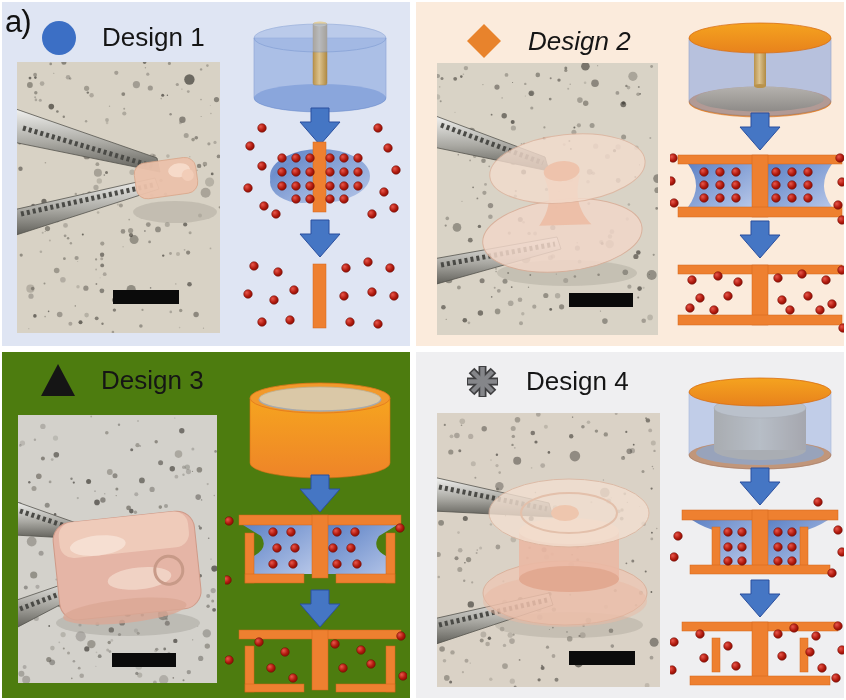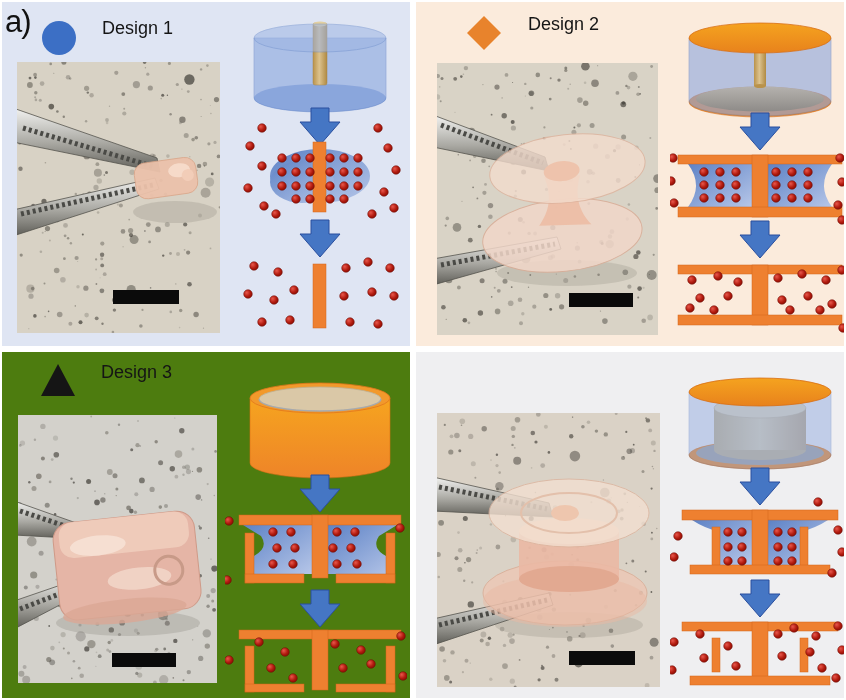--- a/index.html
+++ b/index.html
@@ -4,23 +4,23 @@
 <style>
   html,body{margin:0;padding:0;background:#ffffff;}
   body{width:846px;height:700px;overflow:hidden;font-family:"Liberation Sans",sans-serif;}
   .fig-grid{display:grid;grid-template-columns:408px 428px;grid-template-rows:344px 346px;gap:6px;padding:2px;width:842px;height:696px;}
   .quad{position:relative;overflow:hidden;}
   .q1{background:#dfe5f3;}
   .q2{background:#fbebdc;}
   .q3{background:#4d7c0f;}
   .q4{background:#efeff1;}
   .panel-label{position:absolute;left:3px;top:2px;font-size:31px;color:#111;letter-spacing:-1px;}
-  .hdr{position:absolute;display:flex;gap:25px;color:#151515;font-size:18px;}
+  .hdr{position:absolute;display:flex;align-items:center;gap:25px;color:#151515;font-size:26px;}
   .q1 .hdr{left:39px;top:16px;}
-  .q2 .hdr{left:49px;top:12px;}
+  .q2 .hdr{left:49px;top:20px;font-style:italic;}
   .q3 .hdr{left:38px;top:10px;}
   .q4 .hdr{left:48px;top:11px;}
   .marker{display:block;}
   .photo,.schem{position:absolute;display:block;}
   .q1 .photo{left:15px;top:60px;}
   .q2 .photo{left:21px;top:61px;}
   .q3 .photo{left:16px;top:63px;}
   .q4 .photo{left:21px;top:61px;}
   .q1 .schem{left:230px;top:6px;}
   .q2 .schem{left:254px;top:6px;}
@@ -984,20 +984,37 @@
             <use href="#dot3" x="146" y="304"></use>
           <use href="#dot3" x="176" y="276"></use>
             <use href="#dot3" x="178" y="316"></use>
             <use href="#dot3" x="4" y="300"></use>
         </g>
       </g>
     </svg>
   </div>
 
   <div class="quad q4">
+    <div class="hdr">
+      <svg class="marker" width="37" height="37" viewBox="0 0 37 37">
+        <g stroke="#3e3e40" stroke-width="8" stroke-linecap="butt">
+          <line x1="18.5" y1="3" x2="18.5" y2="34"></line>
+            <line x1="3" y1="18.5" x2="34" y2="18.5"></line>
+          <line x1="7.5" y1="7.5" x2="29.5" y2="29.5"></line>
+            <line x1="29.5" y1="7.5" x2="7.5" y2="29.5"></line>
+        </g>
+        <g stroke-width="4.5" stroke-linecap="butt" stroke="#85868a">
+          <line x1="18.5" y1="4" x2="18.5" y2="33"></line>
+            <line x1="4" y1="18.5" x2="33" y2="18.5"></line>
+          <line x1="8.5" y1="8.5" x2="28.5" y2="28.5"></line>
+            <line x1="28.5" y1="8.5" x2="8.5" y2="28.5"></line>
+        </g>
+      </svg>
+      <span>Design 4</span>
+    </div>
 
     <svg class="photo" width="223" height="274" viewBox="0 0 223 274">
       <defs>
         <linearGradient id="armp4" x1="0" y1="0" x2="0" y2="1">
           <stop offset="0" stop-color="#f2f2f0"></stop>
             <stop offset="0.55" stop-color="#a9a8a2"></stop>
             <stop offset="1" stop-color="#5f5e58"></stop>
         </linearGradient>
       </defs>
       <rect width="223" height="274" fill="#dad2c6"></rect>

